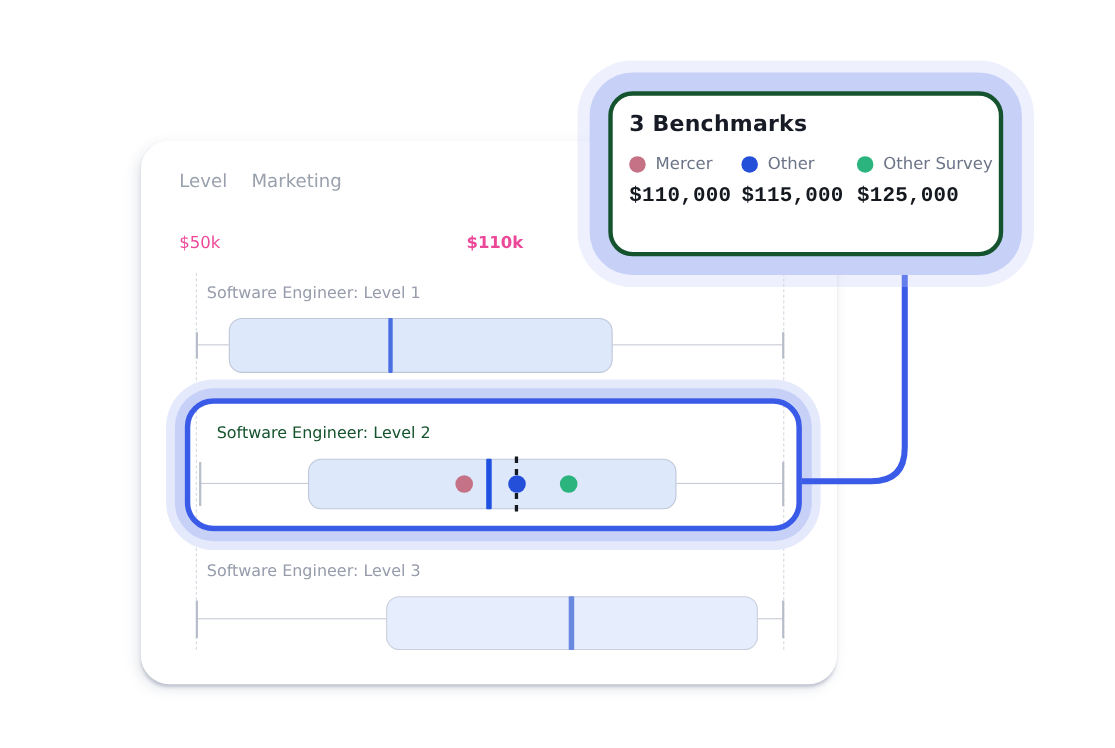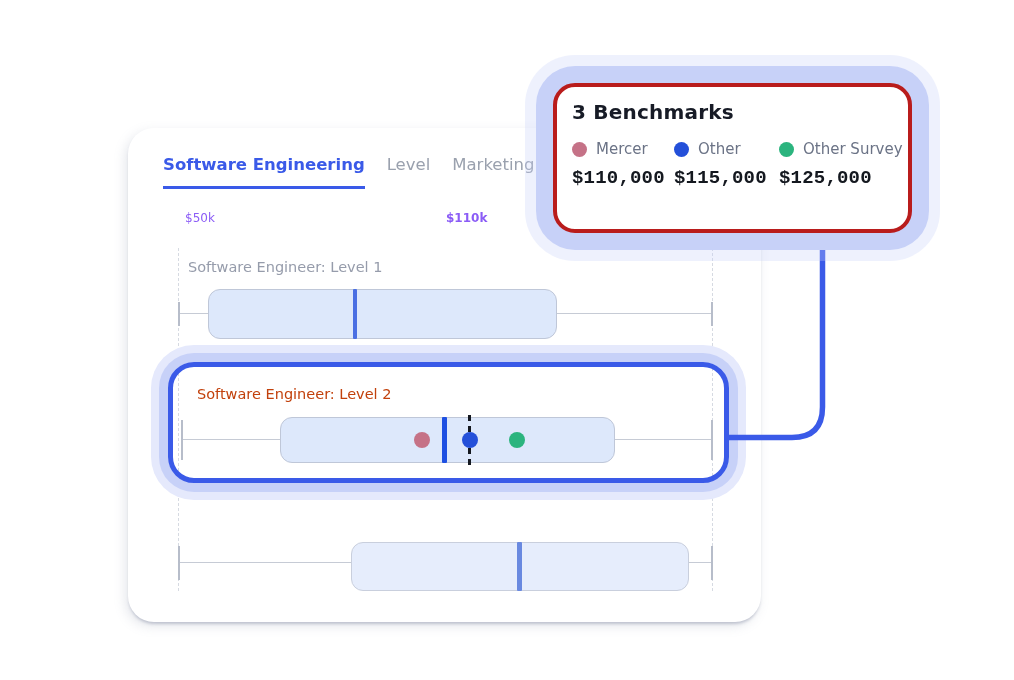--- a/index.html
+++ b/index.html
@@ -42,23 +42,22 @@
   .tab.active {
     color: #3a5ae8;
     font-weight: 700;
     border-bottom: 3.5px solid #3a5ae8;
   }
 
   
   .axis-label {
     position: absolute;
     top: 83px;
-    font-size: 12px;
-    color: #8b5cf6;
-    margin-left: 22px;
+    font-size: 15px;
+    color: #ec4899;
   }
   .axis-label.t0 { left: 35px; }
   .axis-label.t1 { left: 296px; font-weight: bold; }
 
   
   .gridline {
     position: absolute;
     top: 120px;
     height: 343px;
     width: 0;
@@ -113,38 +112,38 @@
     position: absolute;
     left: 40px; top: 234px;
     width: 561px; height: 121px;
     border: 5px solid #3a5ae8;
     border-radius: 26px;
     background: transparent;
     box-shadow: 0 0 0 9px #c7d1f8, 0 0 0 17px #e5e9fc;
     z-index: 2;
     pointer-events: none;
   }
-  .hl-label { color: #c2410c; }
+  .hl-label { color: #14532d; }
 
   
   .connector-svg {
     position: absolute;
     left: 0; top: 0;
     width: 1014px; height: 680px;
     z-index: 3;
     pointer-events: none;
   }
 
   
   .popup {
     position: absolute;
     left: 553px; top: 83px;
     width: 359px; height: 150px;
     background: #ffffff;
-    border: 4px solid #b91c1c;
+    border: 4px solid #14532d;
     border-radius: 22px;
     box-shadow: 0 0 0 17px #c7d1f8, 0 0 0 28px rgba(199,209,248,0.30);
     z-index: 4;
   }
   .popup-header {
     display: flex;
     align-items: center;
     margin: 13px 15px 0 15px;
   }
   .popup-title {
@@ -191,21 +190,20 @@
     white-space: nowrap;
     font-family: Liberation Mono, monospace;
   }
 </style>
 </head>
 <body>
 
 <div class="card">
 
   <div class="tabs">
-    <div class="tab active">Software Engineering</div>
     <div class="tab">Level</div>
     <div class="tab">Marketing</div>
   </div>
 
   <div class="axis-label t0">$50k</div>
   <div class="axis-label t1">$110k</div>
 
   <div class="gridline g0"></div>
   <div class="gridline g1"></div>
 
@@ -222,20 +220,21 @@
   <div class="whisker" style="left:487px; top:311px; width:97px;"></div>
   <div class="cap" style="left:53px; top:292px; height:40px;"></div>
   <div class="cap" style="left:583px; top:292px; height:40px;"></div>
   <div class="bp-box" style="left:152px; top:289px; width:335px; height:46px;"></div>
   <div class="median m2" style="left:314px; top:289px; width:5px; height:46px;"></div>
   <div class="composite-line" style="left:340px; top:287px; height:50px;"></div>
   <div class="bench-dot" style="left: 286px; top: 304px; background: rgb(197, 114, 135);"></div>
   <div class="bench-dot" style="left: 334px; top: 304px; background: rgb(36, 80, 217);"></div>
   <div class="bench-dot" style="left: 381px; top: 304px; background: rgb(43, 180, 126);"></div>
 
+  <div class="row-label" style="left:60px; top:384px;">Software Engineer: Level 3</div>
   <div class="whisker" style="left:50px; top:434px; width:173px;"></div>
   <div class="whisker" style="left:561px; top:434px; width:23px;"></div>
   <div class="cap" style="left:50px; top:418px; height:34px;"></div>
   <div class="cap" style="left:583px; top:418px; height:34px;"></div>
   <div class="bp-box b3" style="left:223px; top:414px; width:338px; height:49px;"></div>
   <div class="median m3" style="left:389px; top:414px; width:5px; height:49px;"></div>
 
   <div class="highlight"></div>
 </div>
 

